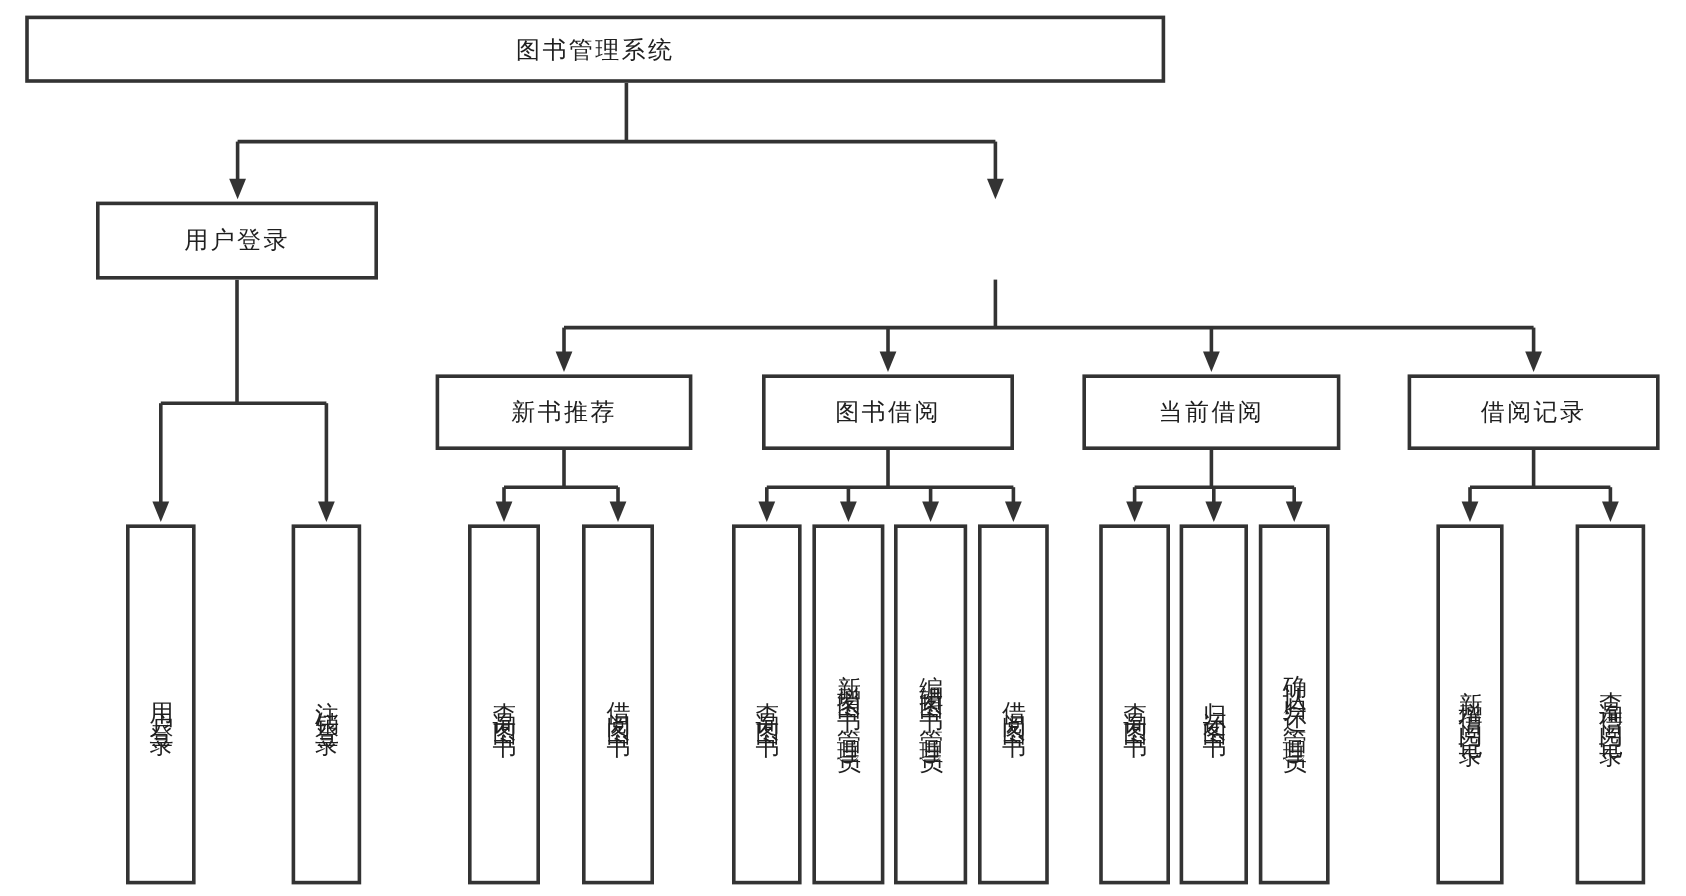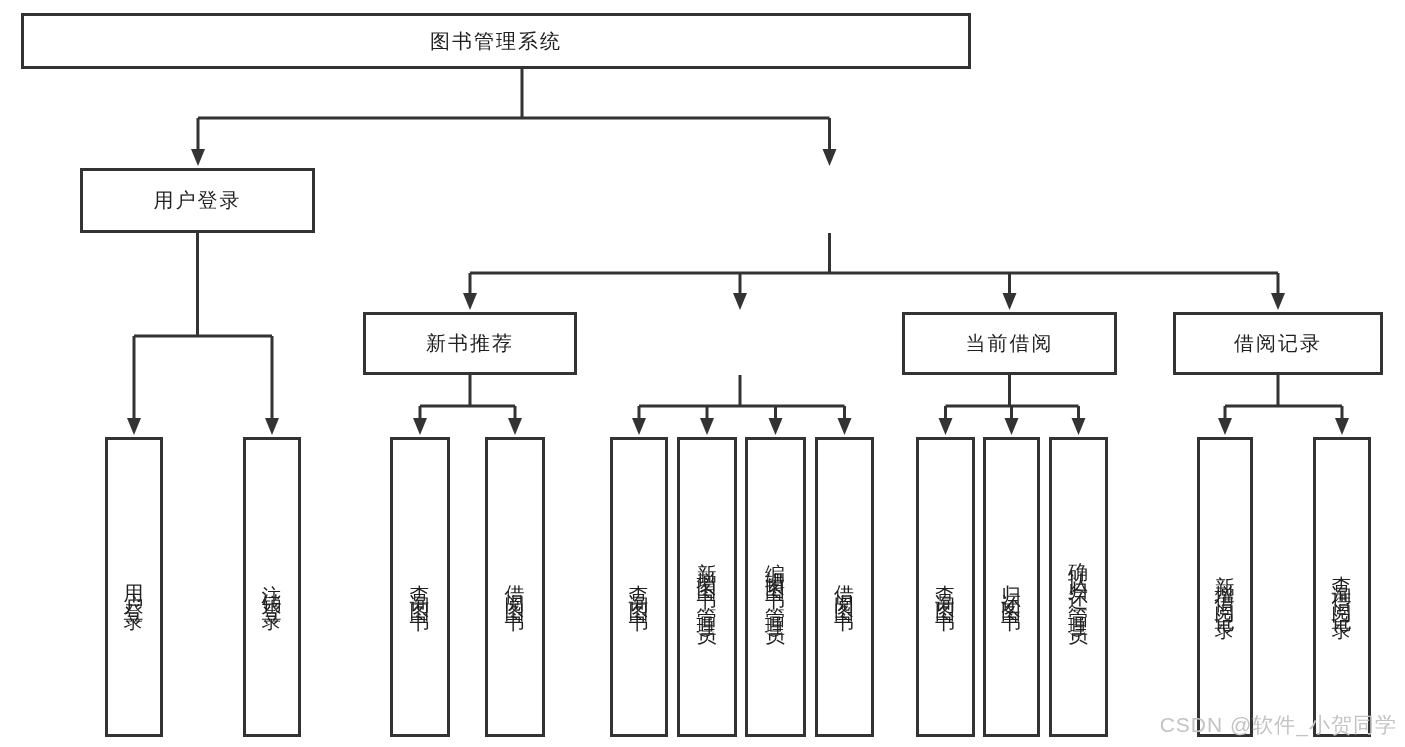--- a/index.html
+++ b/index.html
@@ -152,20 +152,23 @@
     <span class="h-label">图书管理系统</span>
   </div>
 
   <div class="box n-login">
     <span class="h-label">用户登录</span>
   </div>
 
   <div class="box n-newbk">
     <span class="h-label">新书推荐</span>
   </div>
+  <div class="box n-borrow">
+    <span class="h-label">图书借阅</span>
+  </div>
   <div class="box n-rec">
     <span class="h-label">借阅记录</span>
   </div>
   <div class="box n-cur">
     <span class="h-label">当前借阅</span>
   </div>
 
   <div class="box leaf l-g1a">
     <span class="v-label">用户登录</span>
   </div>
@@ -203,15 +206,14 @@
     <span class="v-label">确认归还（管理员）</span>
   </div>
 
   <div class="box leaf l-g5a">
     <span class="v-label">新增借阅记录</span>
   </div>
   <div class="box leaf l-g5b">
     <span class="v-label">查询借阅记录</span>
   </div>
 
-  <div id="watermark">CSDN @软件_小贺同学</div>
 
 </div>
 
 </body></html>

